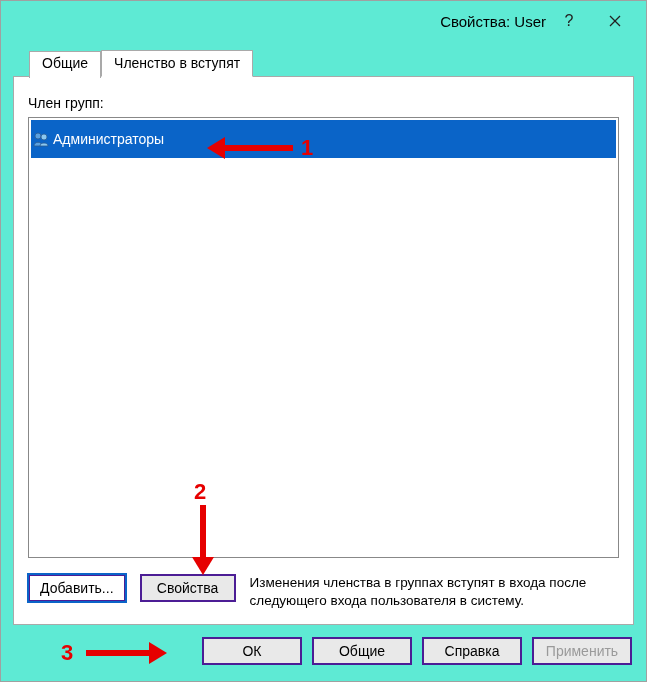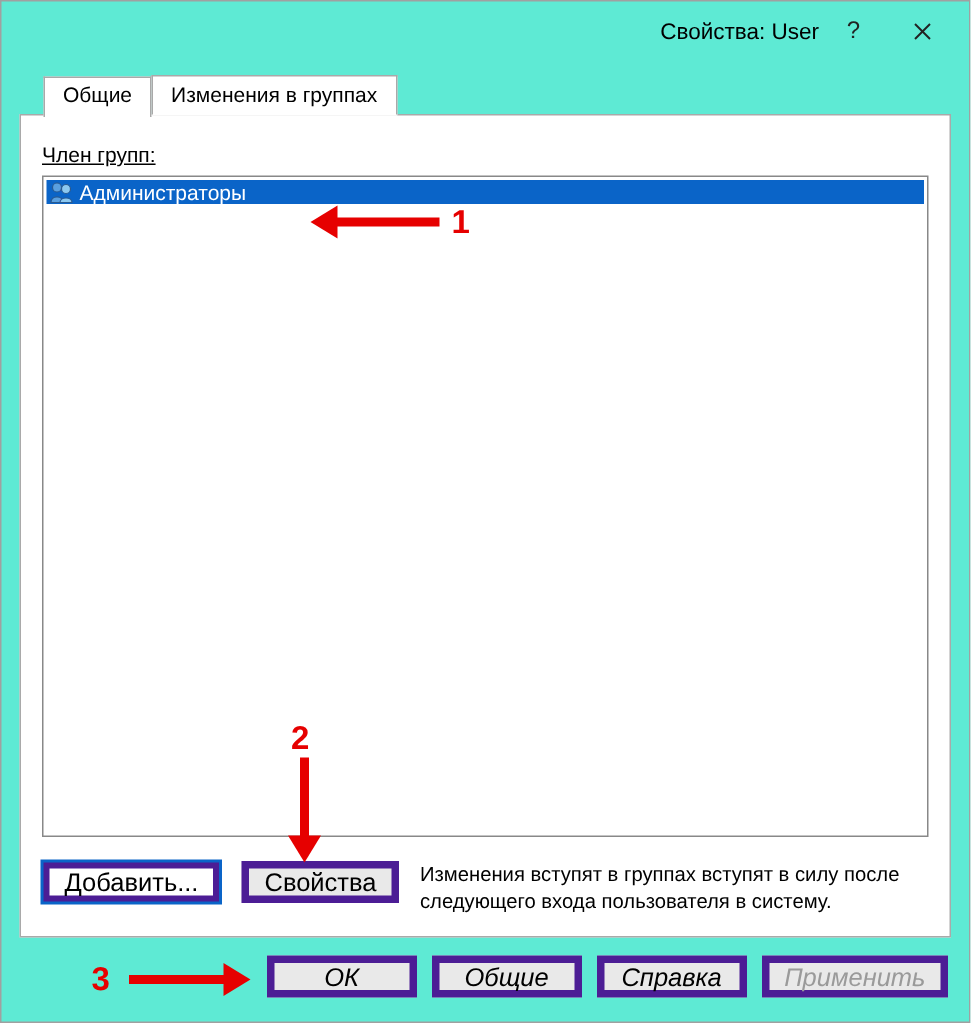--- a/index.html
+++ b/index.html
@@ -71,56 +71,56 @@
   }
   .tabpanel {
     border: 1px solid #a9a9a9;
     flex: 1;
     margin-top: 0;
     padding: 18px 14px 14px 14px;
     display: flex;
     flex-direction: column;
     background: #fff;
   }
-  .label-row { font-size: 14px; margin-bottom: 6px; text-decoration: underline; }
+  .label-row { font-size: 14px; margin-bottom: 6px; }
   .listbox {
     border: 1px solid #888;
     flex: 1;
     background: #fff;
     position: relative;
     padding: 2px;
     overflow: hidden;
   }
   .list-item {
     display: flex;
     align-items: center;
-    height: 16px;
+    height: 38px;
     font-size: 14px;
   }
   .list-item.selected {
     background: #0a64c8;
     color: #fff;
   }
   .group-icon {
     width: 18px; height: 16px;
     margin: 0 3px 0 1px;
     display:inline-flex;align-items:center;justify-content:center;
   }
   .below-list {
     display: flex;
     align-items: flex-start;
     gap: 14px;
     margin-top: 16px;
   }
   .btn {
     min-width: 96px;
     height: 28px;
-    border: 5px solid #4c1d95;
+    border: 2px solid #4c1d95;
     background: #e9e9e9;
-    font-size: 17px;
+    font-size: 14px;
     font-family: inherit;
     padding: 0 10px;
     cursor: pointer;
   }
   .btn.focus {
     outline: 2px solid #0a64c8;
     outline-offset: -1px;
     background:#fff;
   }
   .note {
@@ -128,21 +128,21 @@
     color: #000;
     line-height: 1.35;
     flex: 1;
   }
   .footer {
     display: flex;
     justify-content: flex-end;
     gap: 10px;
     padding: 12px 14px 16px 14px;
   }
-  .footer .btn { min-width: 100px; font-style: italic; }
+  .footer .btn { min-width: 100px; }
   .btn.disabled { color: #9a9a9a; }
   
   .anno { position:absolute; color:#e60000; font-weight:bold; font-size:22px; pointer-events:none; z-index:50;}
   .arrow-line { position:absolute; background:#e60000; pointer-events:none; z-index:49;}
   .arrow-head {
     position:absolute; width:0;height:0; pointer-events:none; z-index:49;
   }
 </style>
 </head>
 <body>
@@ -156,21 +156,21 @@
       <svg width="12" height="12" viewBox="0 0 12 12">
         <line x1="1" y1="1" x2="11" y2="11" stroke="#222" stroke-width="1.3"></line>
         <line x1="11" y1="1" x2="1" y2="11" stroke="#222" stroke-width="1.3"></line>
       </svg>
     </div>
   </div>
 
   <div class="body">
     <div class="tabs">
       <div class="tab inactive">Общие</div>
-      <div class="tab active">Изменения в группах</div>
+      <div class="tab active">Членство в вступят</div>
     </div>
 
     <div class="tabpanel">
       <div class="label-row">Член групп:</div>
 
       <div class="listbox">
         <div class="list-item selected">
           <span class="group-icon">
             <svg width="18" height="16" viewBox="0 0 18 16">
               <circle cx="6" cy="5" r="3" fill="#5aa0e0" stroke="#2a5a90" stroke-width="0.8"></circle>
@@ -179,21 +179,21 @@
               <path d="M8 15 C8 11 16 11 16 15 Z" fill="#8cc8f0" stroke="#2a5a90" stroke-width="0.8"></path>
             </svg>
           </span>
           <span>Администраторы</span>
         </div>
       </div>
 
       <div class="below-list">
         <button class="btn focus">Добавить...</button>
         <button class="btn">Свойства</button>
-        <div class="note">Изменения вступят в группах вступят в силу после следующего входа пользователя в систему.</div>
+        <div class="note">Изменения членства в группах вступят в входа после следующего входа пользователя в систему.</div>
       </div>
     </div>
   </div>
 
   <div class="footer">
     <button class="btn">ОК</button>
     <button class="btn">Общие</button>
     <button class="btn">Справка</button>
     <button class="btn disabled">Применить</button>
   </div>

